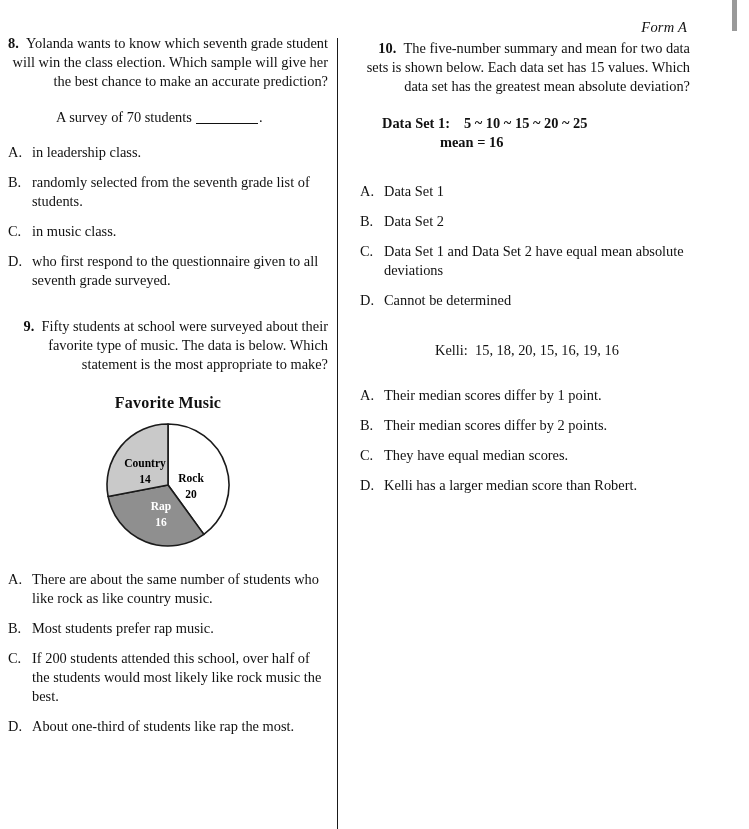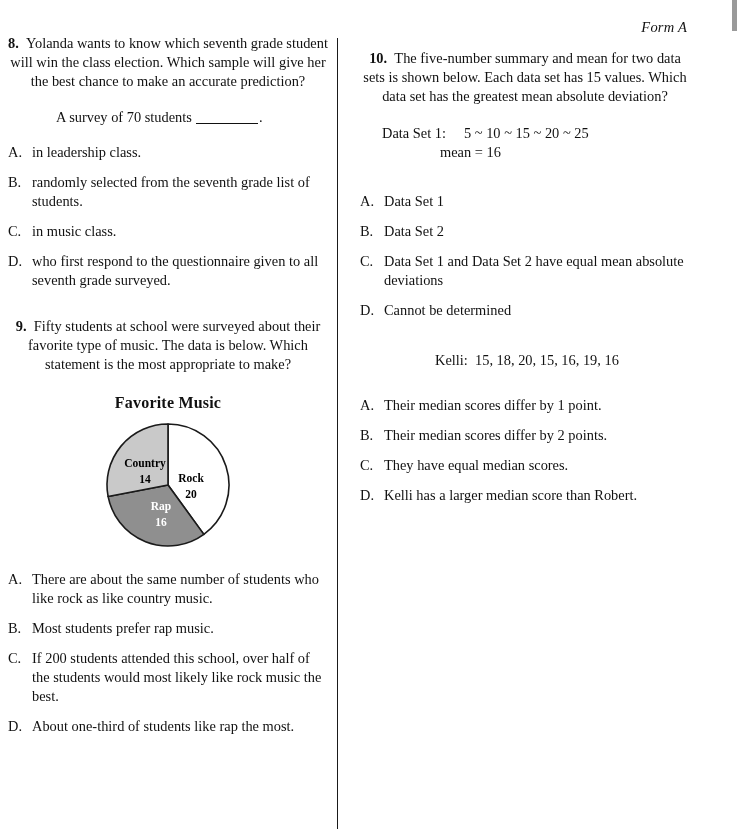--- a/index.html
+++ b/index.html
@@ -49,30 +49,30 @@
   }
   .col-left  { left: 8px;   width: 320px; }
   .col-right { left: 360px; width: 330px; }
 
   .form-label {
     text-align: right;
     font-style: italic;
     font-size: 14.5px;
     padding-right: 3px;
     margin-top: 18px;
-    margin-bottom: 12px;
+    margin-bottom: 2px;
     letter-spacing: .2px;
   }
 
   .spacer-top { height: 34px; }
 
   
   .question {
     margin: 0 0 0 0;
-    text-align: center;
+    text-align: right;
   }
   .question .qnum {
     font-weight: bold;
   }
   .question .qnum::after {
     content: "\00a0\00a0";
   }
 
   
   .prompt-line {
@@ -103,20 +103,21 @@
     width: 24px;
     text-align: left;
   }
   .choice-text {
     flex: 1 1 auto;
   }
 
   
   .dataset-block {
     margin: 18px 0 0 0;
+    font-weight: bold;
   }
   .dataset {
     margin-bottom: 16px;
   }
   .dataset:last-child { margin-bottom: 0; }
   .dataset-row {
     display: flex;
     margin-left: 22px;
   }
   .dataset-name {

